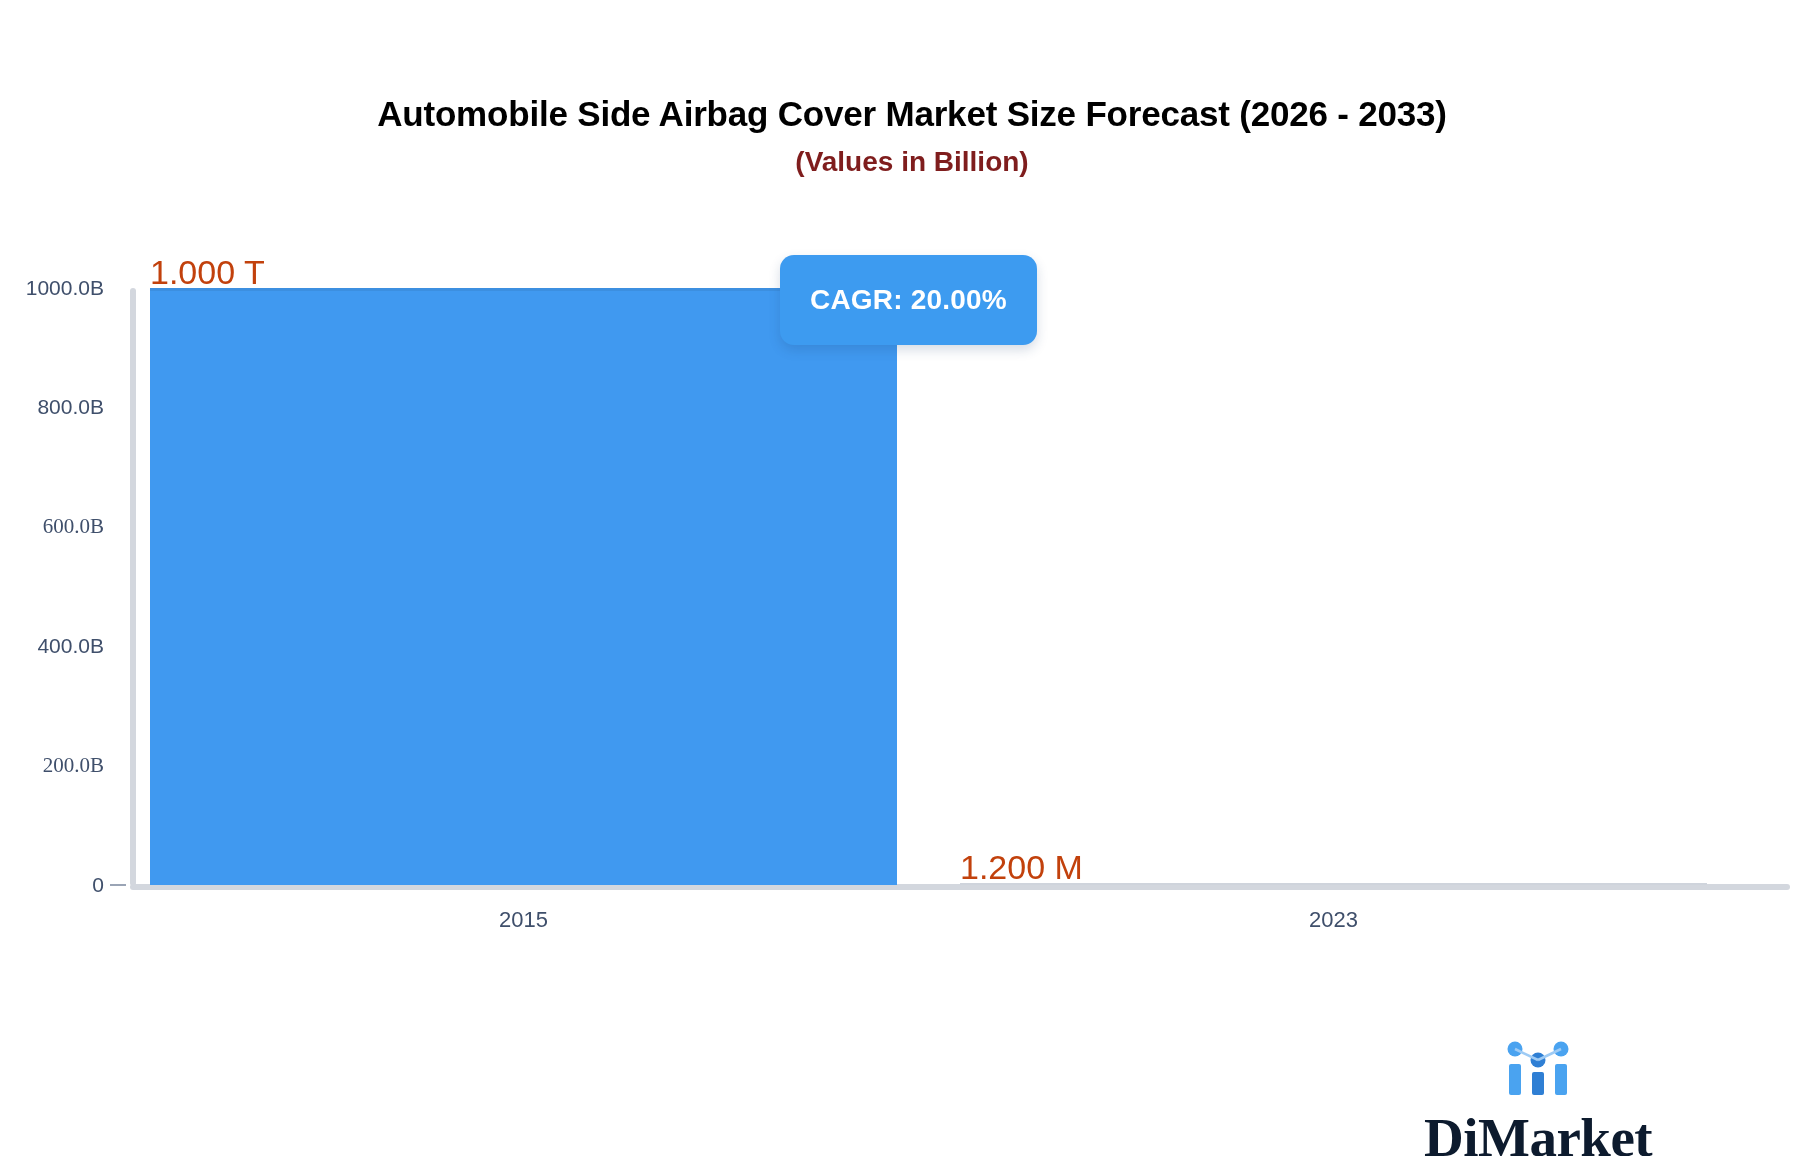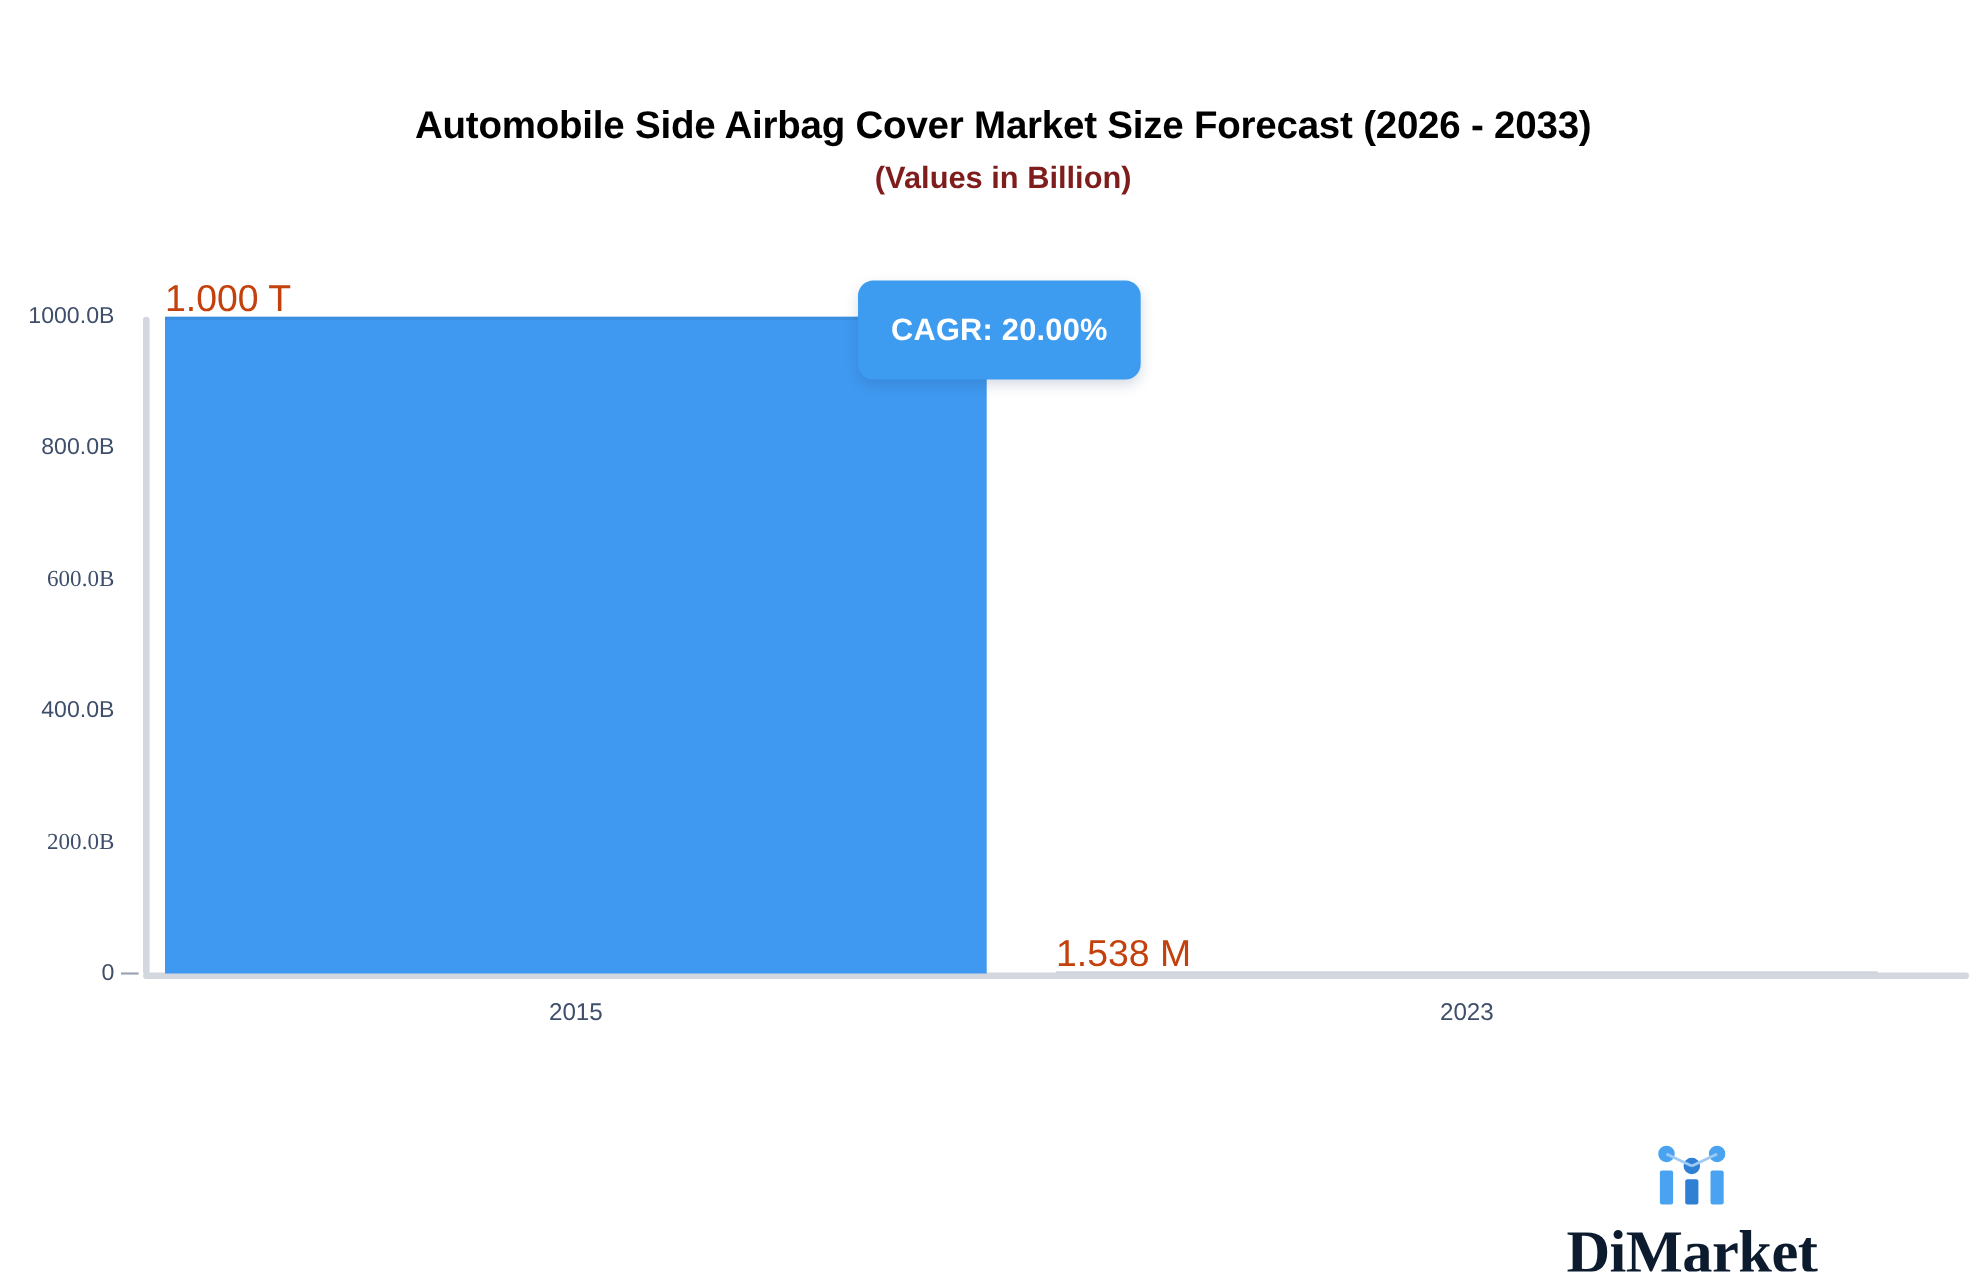--- a/index.html
+++ b/index.html
@@ -192,21 +192,21 @@
   <div class="y-label-box" style="top:885px;">0</div>
   <div class="y-zero-tick" style="top:885px;"></div>
 
   <div id="y-axis-line"></div>
   <div id="x-axis-line"></div>
 
   <div class="bar" id="bar-2022"></div>
   <div class="bar" id="bar-2023"></div>
 
   <div class="bar-value-label" id="label-2022">1.000 T</div>
-  <div class="bar-value-label" id="label-2023">1.538 M</div>
+  <div class="bar-value-label" id="label-2023">1.200 M</div>
 
   <div class="x-tick-label" id="xtick-2022">2015</div>
   <div class="x-tick-label" id="xtick-2023">2023</div>
 
   <div id="cagr-badge">
     <span>CAGR: 20.00%</span>
   </div>
 </div>
 
 <div id="brand-logo">

